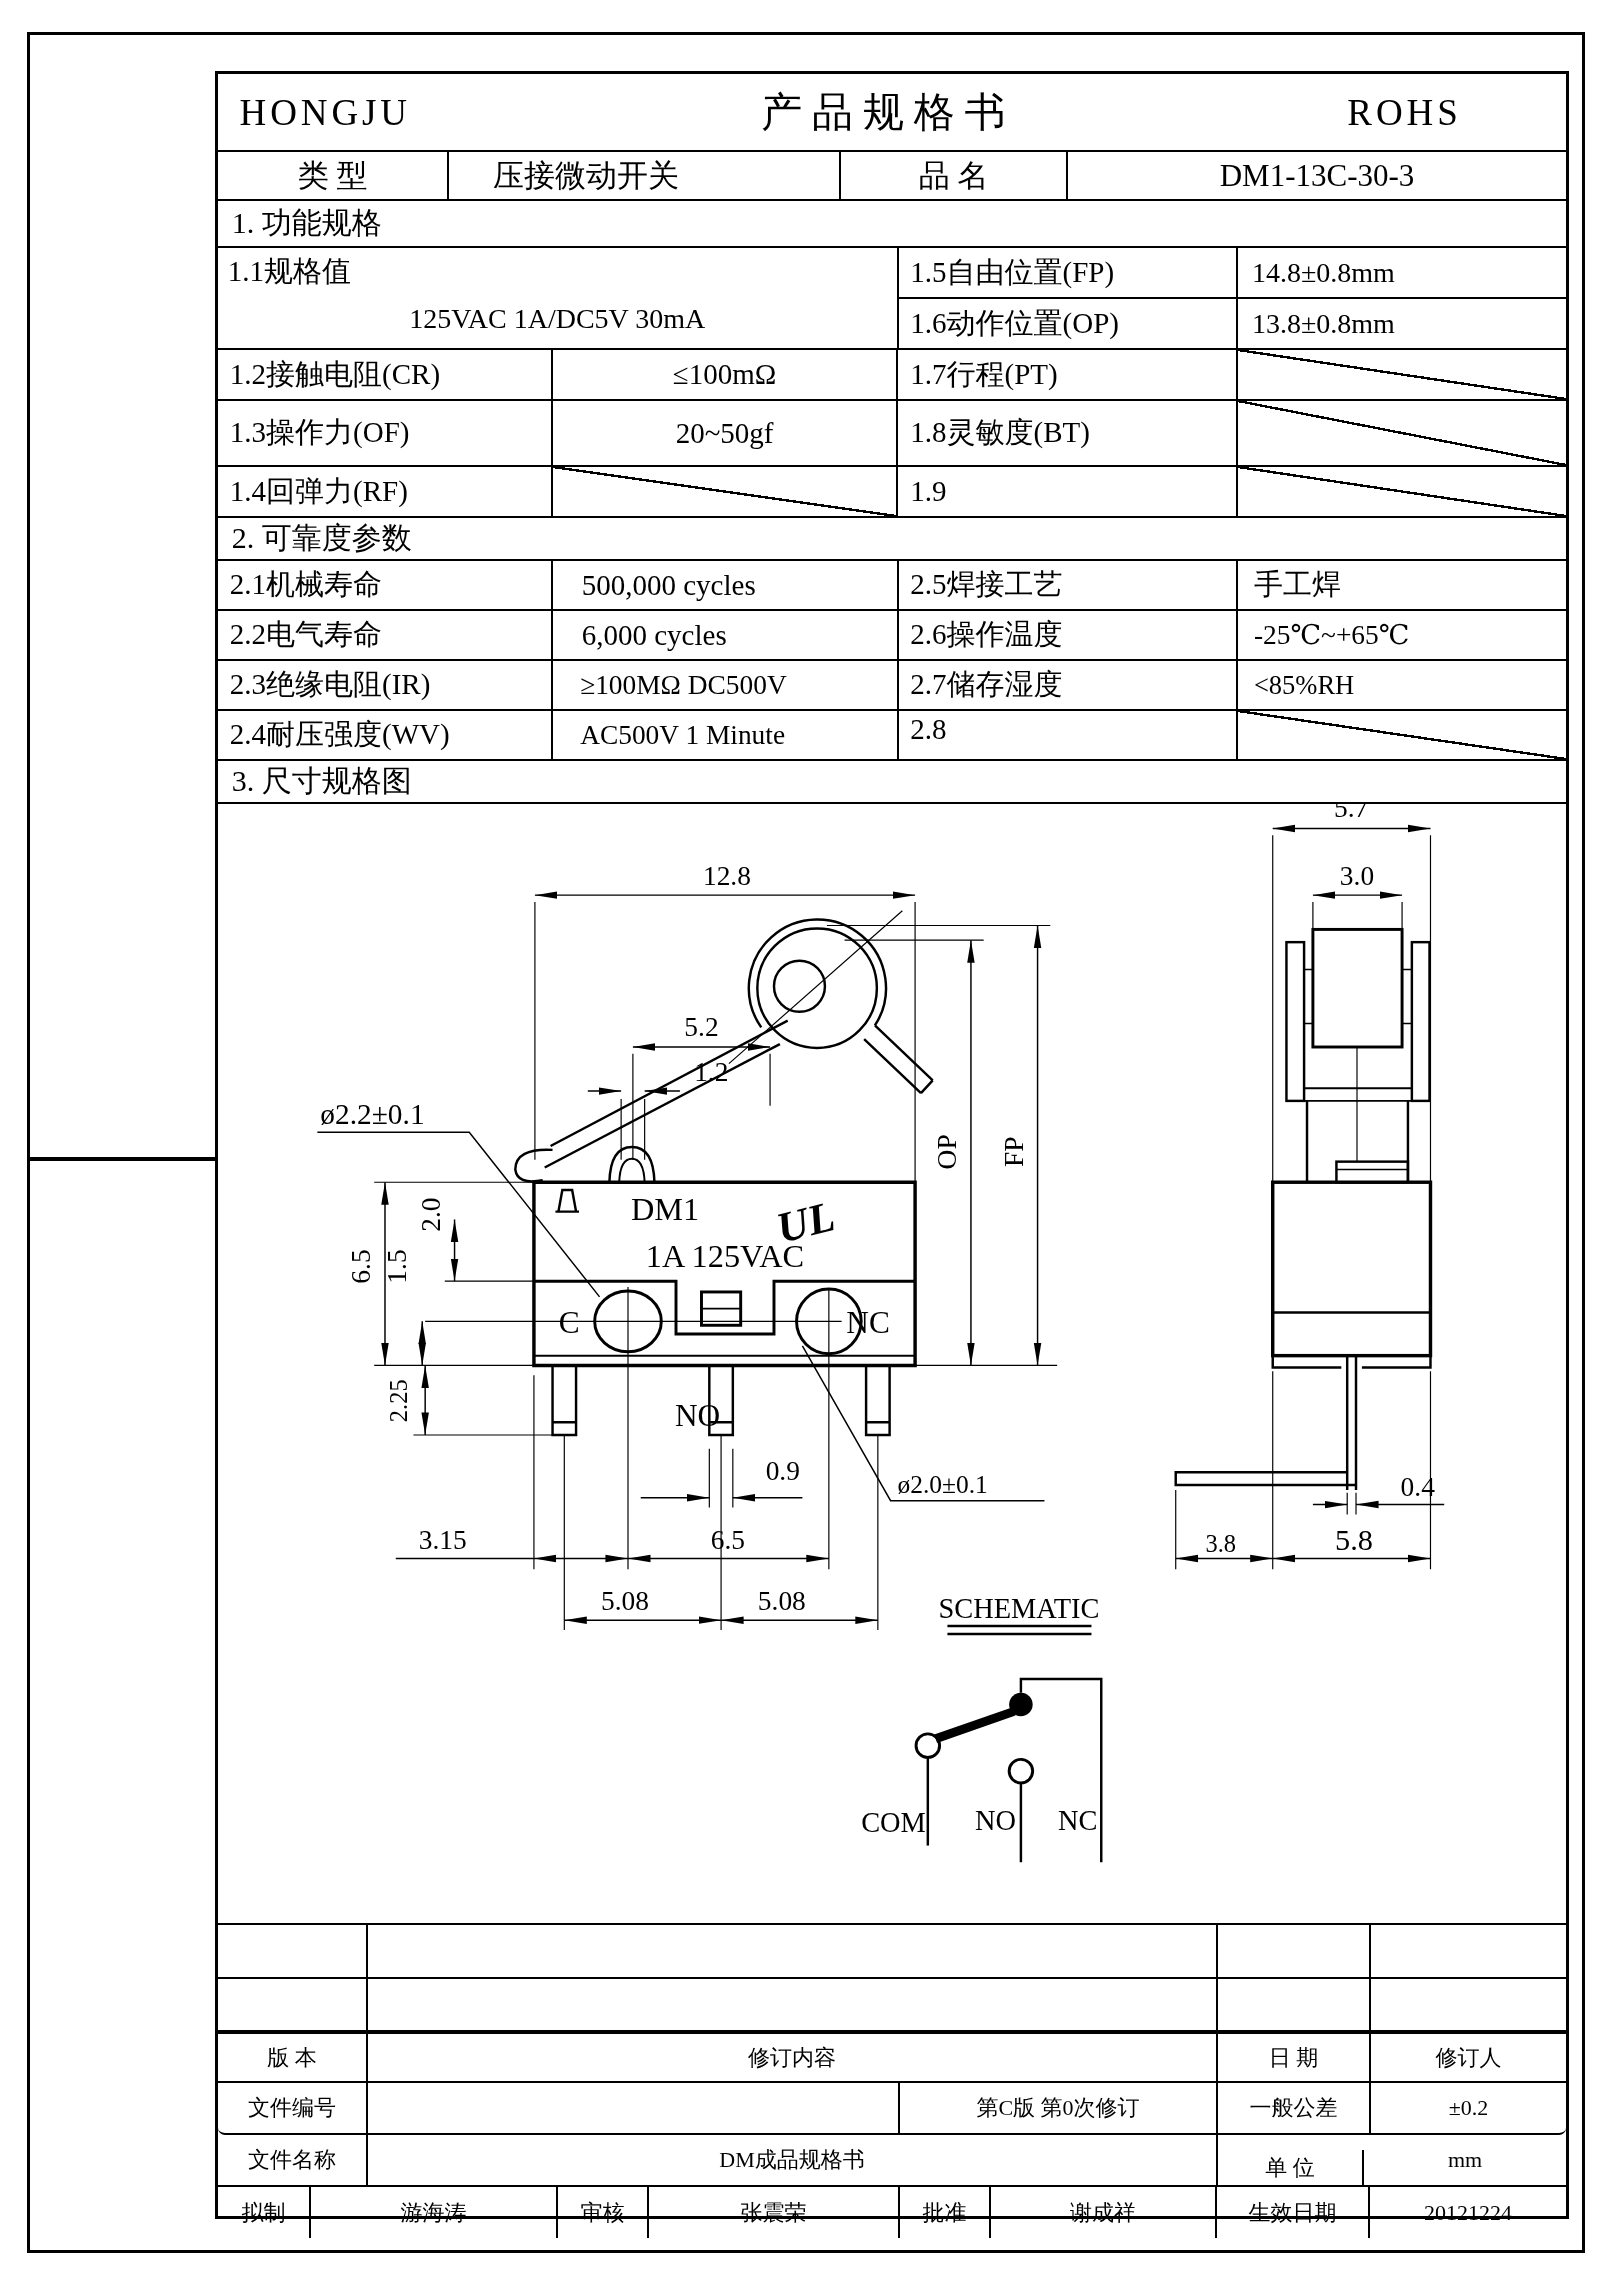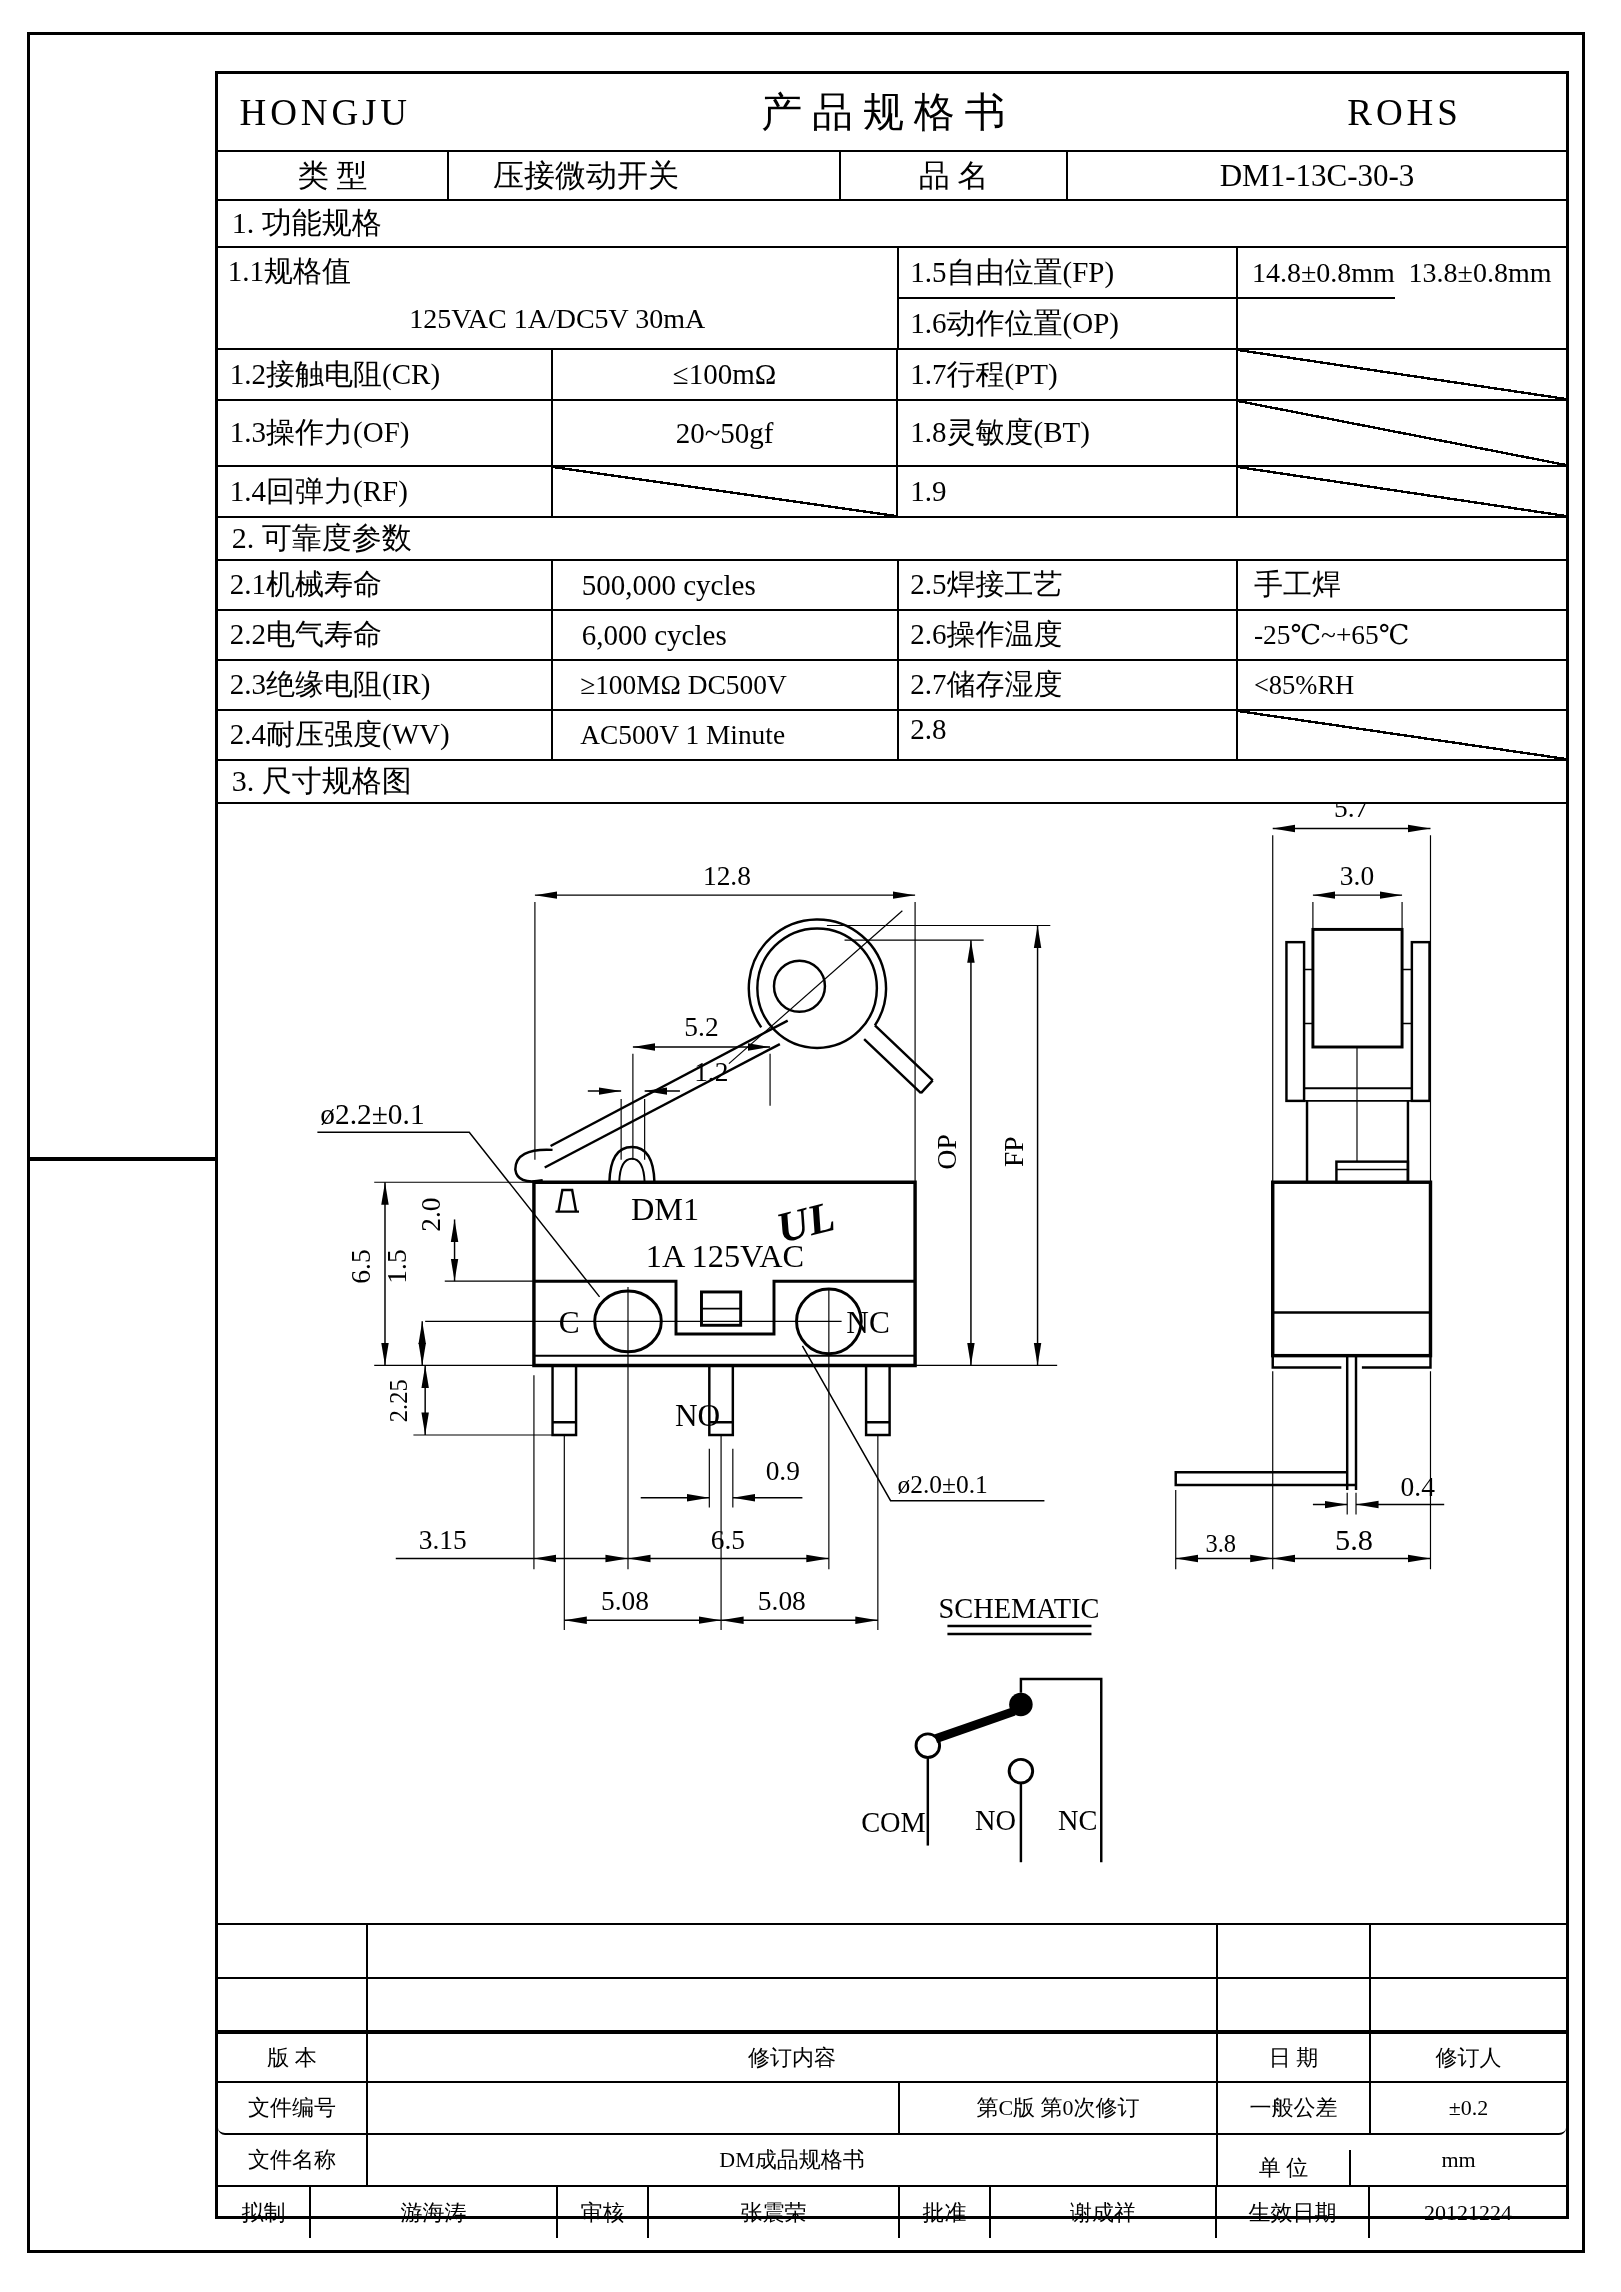--- a/index.html
+++ b/index.html
@@ -60,21 +60,21 @@
     <div class="spec">
       <div class="row" style="height:102px;border-bottom:2px solid #000;">
         <div class="cell vline" style="width:683px;position:relative;padding:16px;">
           <span style="position:absolute;left:9.8px;top:3.9px;font-size:29px;">1.1规格值</span>
           <span style="position:absolute;left:0;right:0;top:55px;text-align:center;font-size:28px;">125VAC 1A/DC5V 30mA</span>
         </div>
         <div style="width:341px;display:flex;flex-direction:column;box-sizing:border-box;border-right:2px solid #000;">
           <div class="cell" style="height:51px;border-bottom:2px solid #000;padding-left:11.8px;font-size:29px;">1.5自由位置(FP)</div>
           <div class="cell" style="height:49px;padding-left:11.8px;font-size:29px;">1.6动作位置(OP)</div>
         </div>
-        <div style="width:329px;display:flex;flex-direction:row;box-sizing:border-box;">
+        <div style="width:329px;display:flex;flex-direction:column;box-sizing:border-box;">
           <div class="cell" style="height:51px;border-bottom:2px solid #000;padding-left:13.7px;font-size:28px;">14.8±0.8mm</div>
           <div class="cell" style="height:49px;padding-left:13.7px;font-size:28px;">13.8±0.8mm</div>
         </div>
       </div>
       <div class="row" style="height:51px;border-bottom:2px solid #000;">
         <div class="cell vline" style="width:336px;">1.2接触电阻(CR)</div>
         <div class="cell vline val" style="width:347px;">≤100mΩ</div>
         <div class="cell vline" style="width:341px;">1.7行程(PT)</div>
         <div class="cell diag" style="width:329px;"></div>
       </div>
@@ -299,21 +299,21 @@
       <div class="row" style="height:52px;border-bottom:2px solid #000;border-radius:7px;">
         <div class="cell vline" style="width:150px;">文件编号</div>
         <div class="cell vline" style="width:532px;"></div>
         <div class="cell" style="width:318px;border-right:2.9px solid #000;">第C版 第0次修订</div>
         <div class="cell vline" style="width:153px;">一般公差</div>
         <div class="cell" style="flex:1;">±0.2</div>
       </div>
       <div class="row" style="height:52px;border-bottom:2px solid #000;">
         <div class="cell vline" style="width:150px;">文件名称</div>
         <div class="cell" style="width:850px;border-right:2.9px solid #000;">DM成品规格书</div>
-        <div class="cell vline" style="width:133px;margin-top:15px;">单  位</div>
+        <div class="cell vline" style="width:146px;margin-top:15px;">单  位</div>
         <div class="cell" style="flex:1;">mm</div>
       </div>
       <div class="row" style="height:51px;border-bottom:none;">
         <div class="cell vline" style="width:93px;">拟制</div>
         <div class="cell vline" style="width:247px;">游海涛</div>
         <div class="cell vline" style="width:91px;">审核</div>
         <div class="cell vline" style="width:251px;">张震荣</div>
         <div class="cell vline" style="width:91px;">批准</div>
         <div class="cell" style="width:226px;border-right:2.9px solid #000;">谢成祥</div>
         <div class="cell vline" style="width:153px;">生效日期</div>

